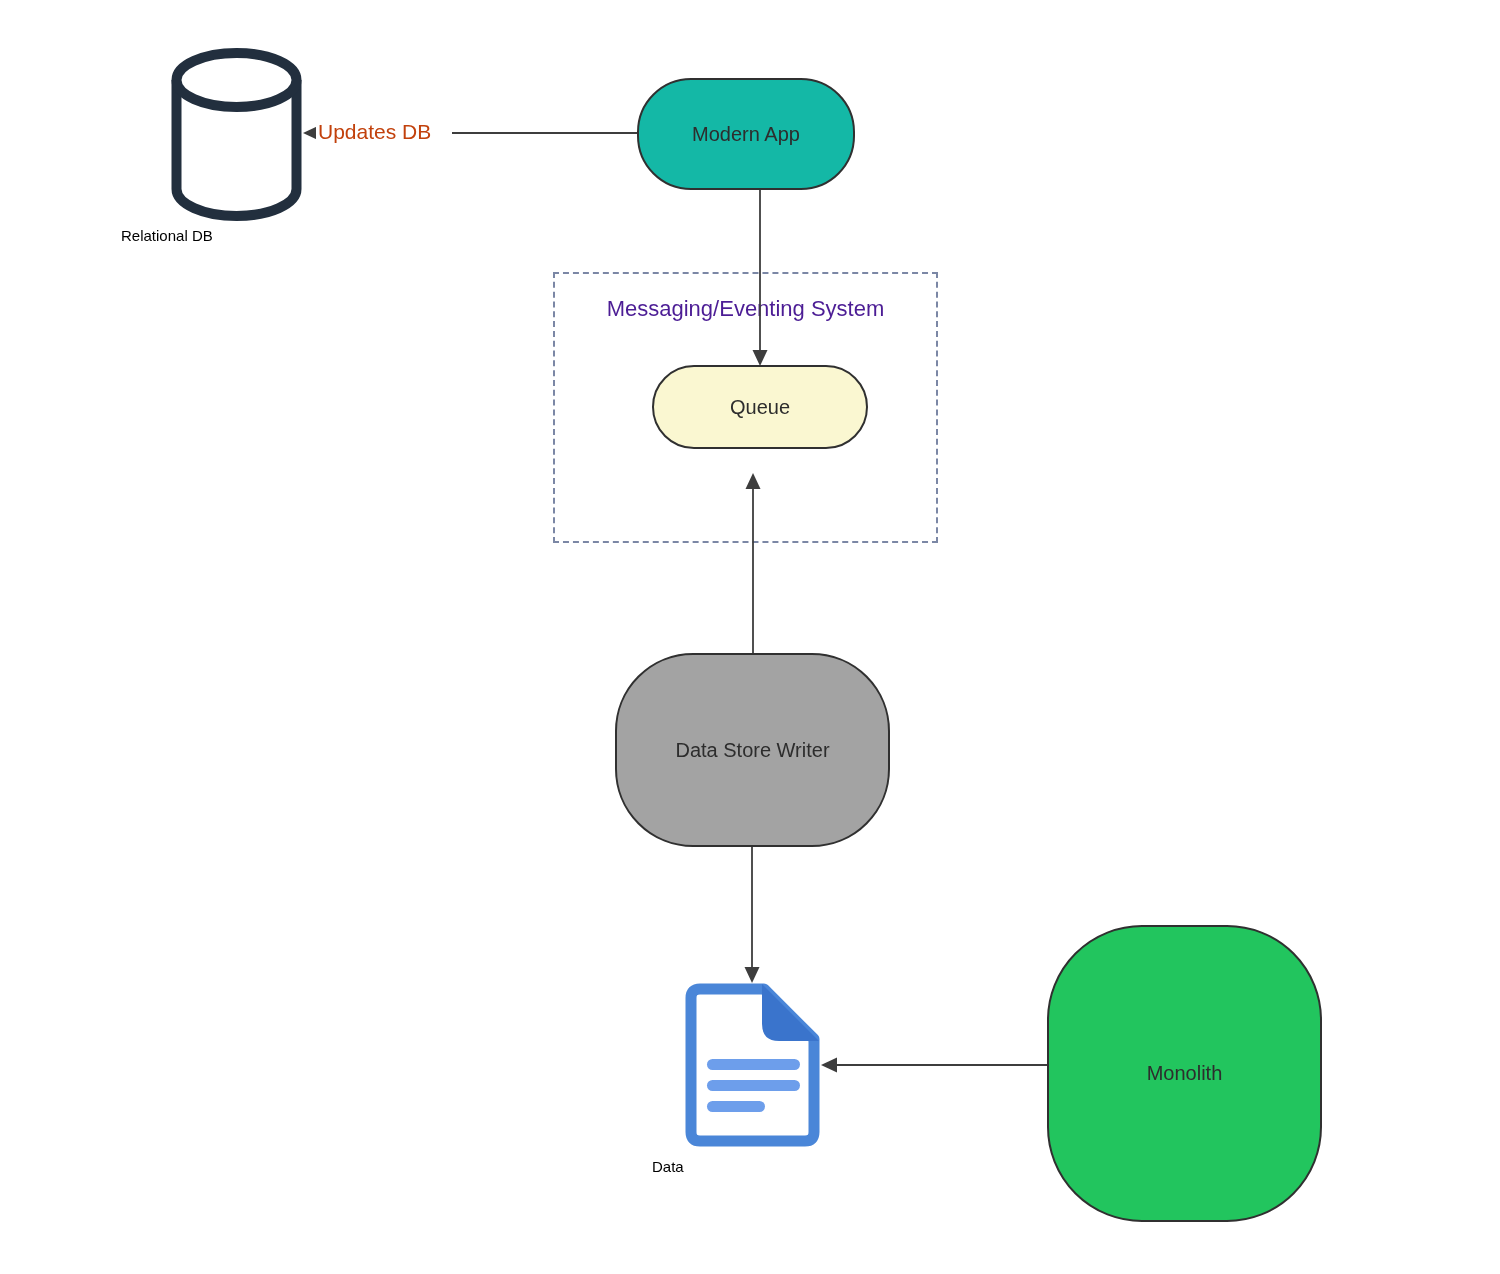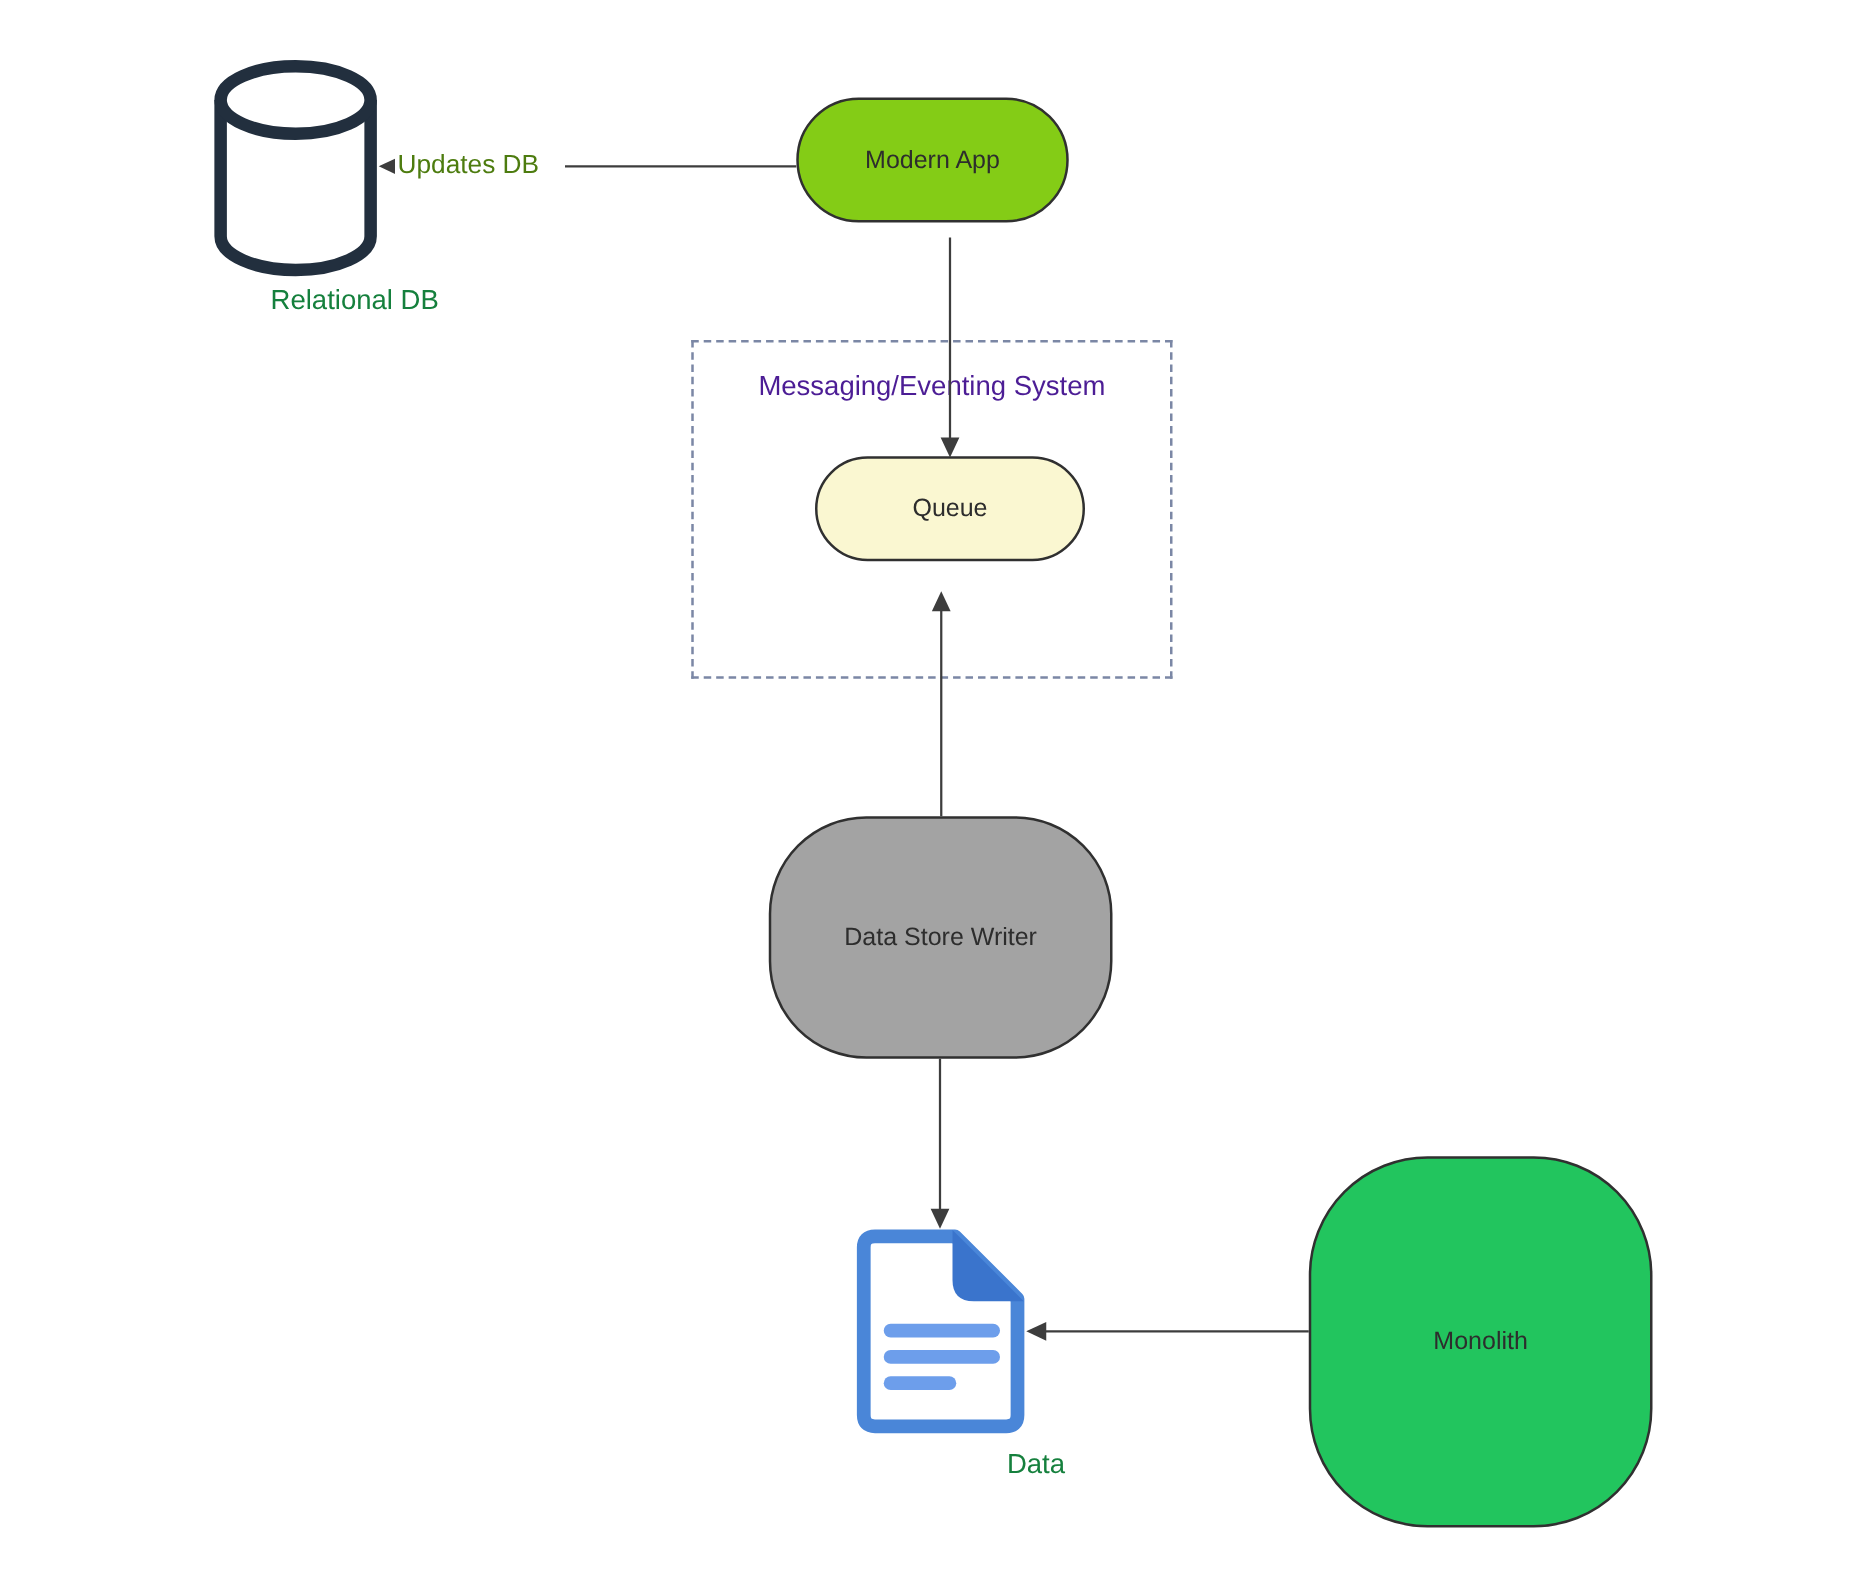--- a/index.html
+++ b/index.html
@@ -13,22 +13,22 @@
   .node{
     position:absolute;
     display:flex;align-items:center;justify-content:center;
     border:2.5px solid #303030;
     color:#2d2d2d;
     font-size:20px;
     text-align:center;
     box-sizing:border-box;
   }
   .node-modern-app{
-    left:637px;top:78px;width:218px;height:100px;
-    border-radius:54px;background:#84cc16;
+    left:637px;top:78px;width:218px;height:112px;
+    border-radius:54px;background:#14b8a6;
   }
   .node-queue{
     left:652px;top:365px;width:216px;height:84px;
     border-radius:52px;background:#faf7d1;
   }
   .node-dsw{
     left:615px;top:653px;width:275px;height:194px;
     border-radius:78px;background:#a3a3a3;
   }
   .node-monolith{
@@ -43,30 +43,30 @@
   }
   .group-label{
     position:absolute;
     left:553px;top:296px;width:385px;
     text-align:center;
     color:#4c1d95;
     font-size:22px;
   }
   .caption{
     position:absolute;
-    color:#15803d;
-    font-size:22px;
-    text-align:right;
+    color:#000000;
+    font-size:15px;
+    text-align:left;
   }
   .caption-relational-db{left:121px;top:227px;width:230px;}
   .caption-file{left:652px;top:1158px;width:200px;}
   .edge-label{
     position:absolute;
     left:316px;top:120px;
-    font-size:21px;color:#4d7c0f;
+    font-size:21px;color:#c2410c;
     background:#fff;
     padding:0 2px;
     white-space:nowrap;
   }
   svg.layer{position:absolute;left:0;top:0;pointer-events:none;}
   .edge-line{stroke:#3d3d3d;stroke-width:1.8;fill:none;}
   .edge-head{fill:#3d3d3d;stroke:none;}
 </style>
 </head>
 <body>

